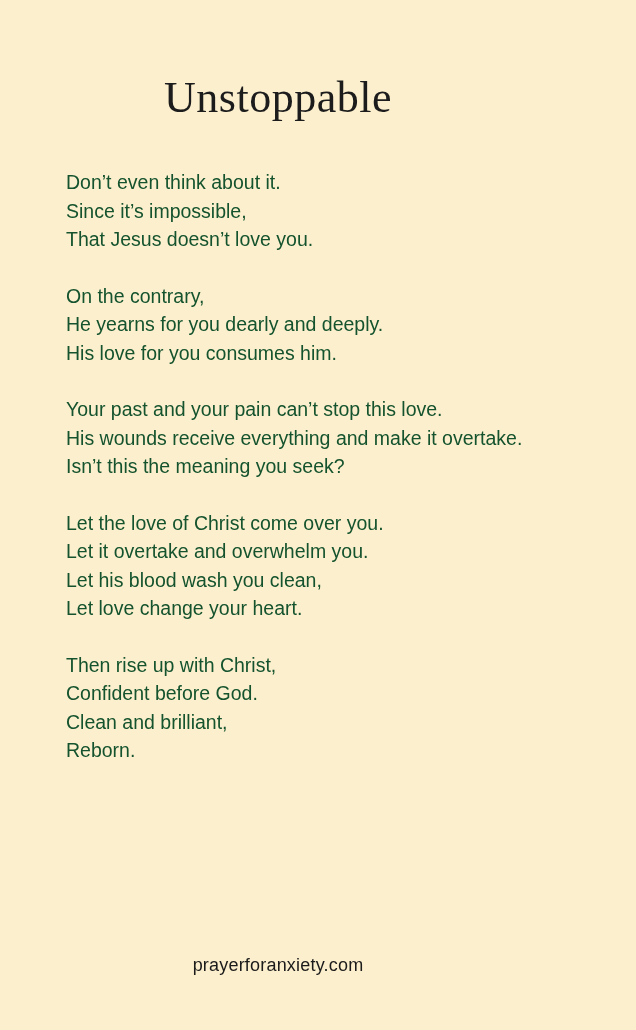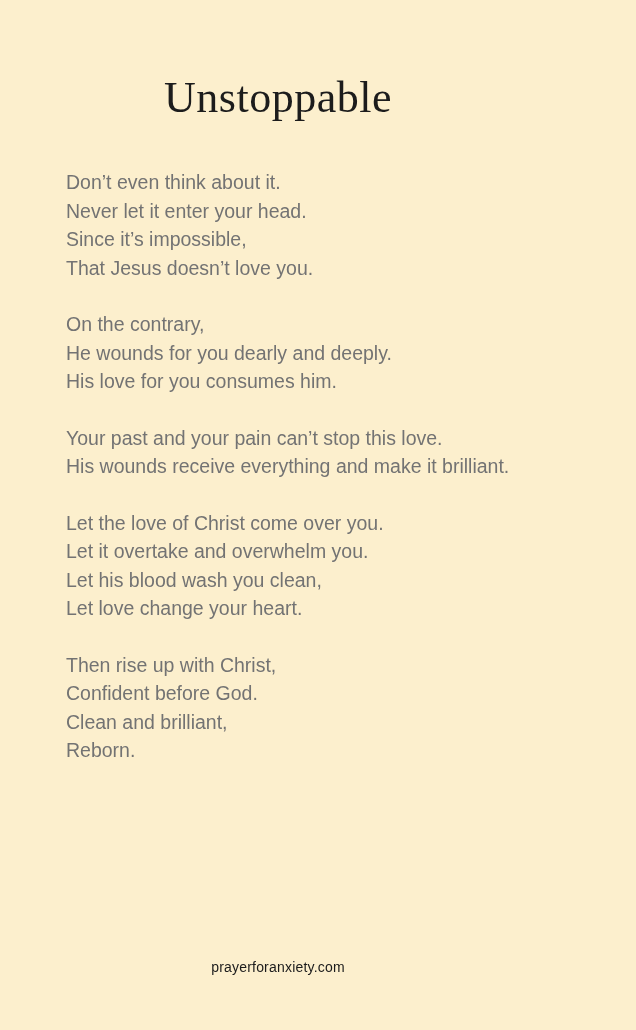--- a/index.html
+++ b/index.html
@@ -37,62 +37,62 @@
   .stanza {
     margin: 0 0 28px 0;
   }
   .stanza:last-child {
     margin-bottom: 0;
   }
   .line {
     font-family: "Liberation Sans", sans-serif;
     font-size: 19.5px;
     line-height: 28.5px;
-    color: #737373;
+    color: #14532d;
     white-space: pre;
   }
   .footer {
     position: absolute;
     left: 0;
     right: 0;
     bottom: 54px;
     text-align: center;
   }
   .footer-text {
     font-family: "Liberation Sans", sans-serif;
-    font-size: 14px;
+    font-size: 18px;
     color: #1b1b1b;
     letter-spacing: 0.2px;
   }
 </style>
 </head>
 <body>
 
 <div class="page">
 
   <h1 class="poem-title">Unstoppable</h1>
 
   <div class="poem-body">
 
     <div class="stanza">
       <div class="line">Don’t even think about it.</div>
-      <div class="line">Never let it enter your head.</div>
       <div class="line">Since it’s impossible,</div>
       <div class="line">That Jesus doesn’t love you.</div>
     </div>
 
     <div class="stanza">
       <div class="line">On the contrary,</div>
-      <div class="line">He wounds for you dearly and deeply.</div>
+      <div class="line">He yearns for you dearly and deeply.</div>
       <div class="line">His love for you consumes him.</div>
     </div>
 
     <div class="stanza">
       <div class="line">Your past and your pain can’t stop this love.</div>
-      <div class="line">His wounds receive everything and make it brilliant.</div>
+      <div class="line">His wounds receive everything and make it overtake.</div>
+      <div class="line">Isn’t this the meaning you seek?</div>
     </div>
 
     <div class="stanza">
       <div class="line">Let the love of Christ come over you.</div>
       <div class="line">Let it overtake and overwhelm you.</div>
       <div class="line">Let his blood wash you clean,</div>
       <div class="line">Let love change your heart.</div>
     </div>
 
     <div class="stanza">

